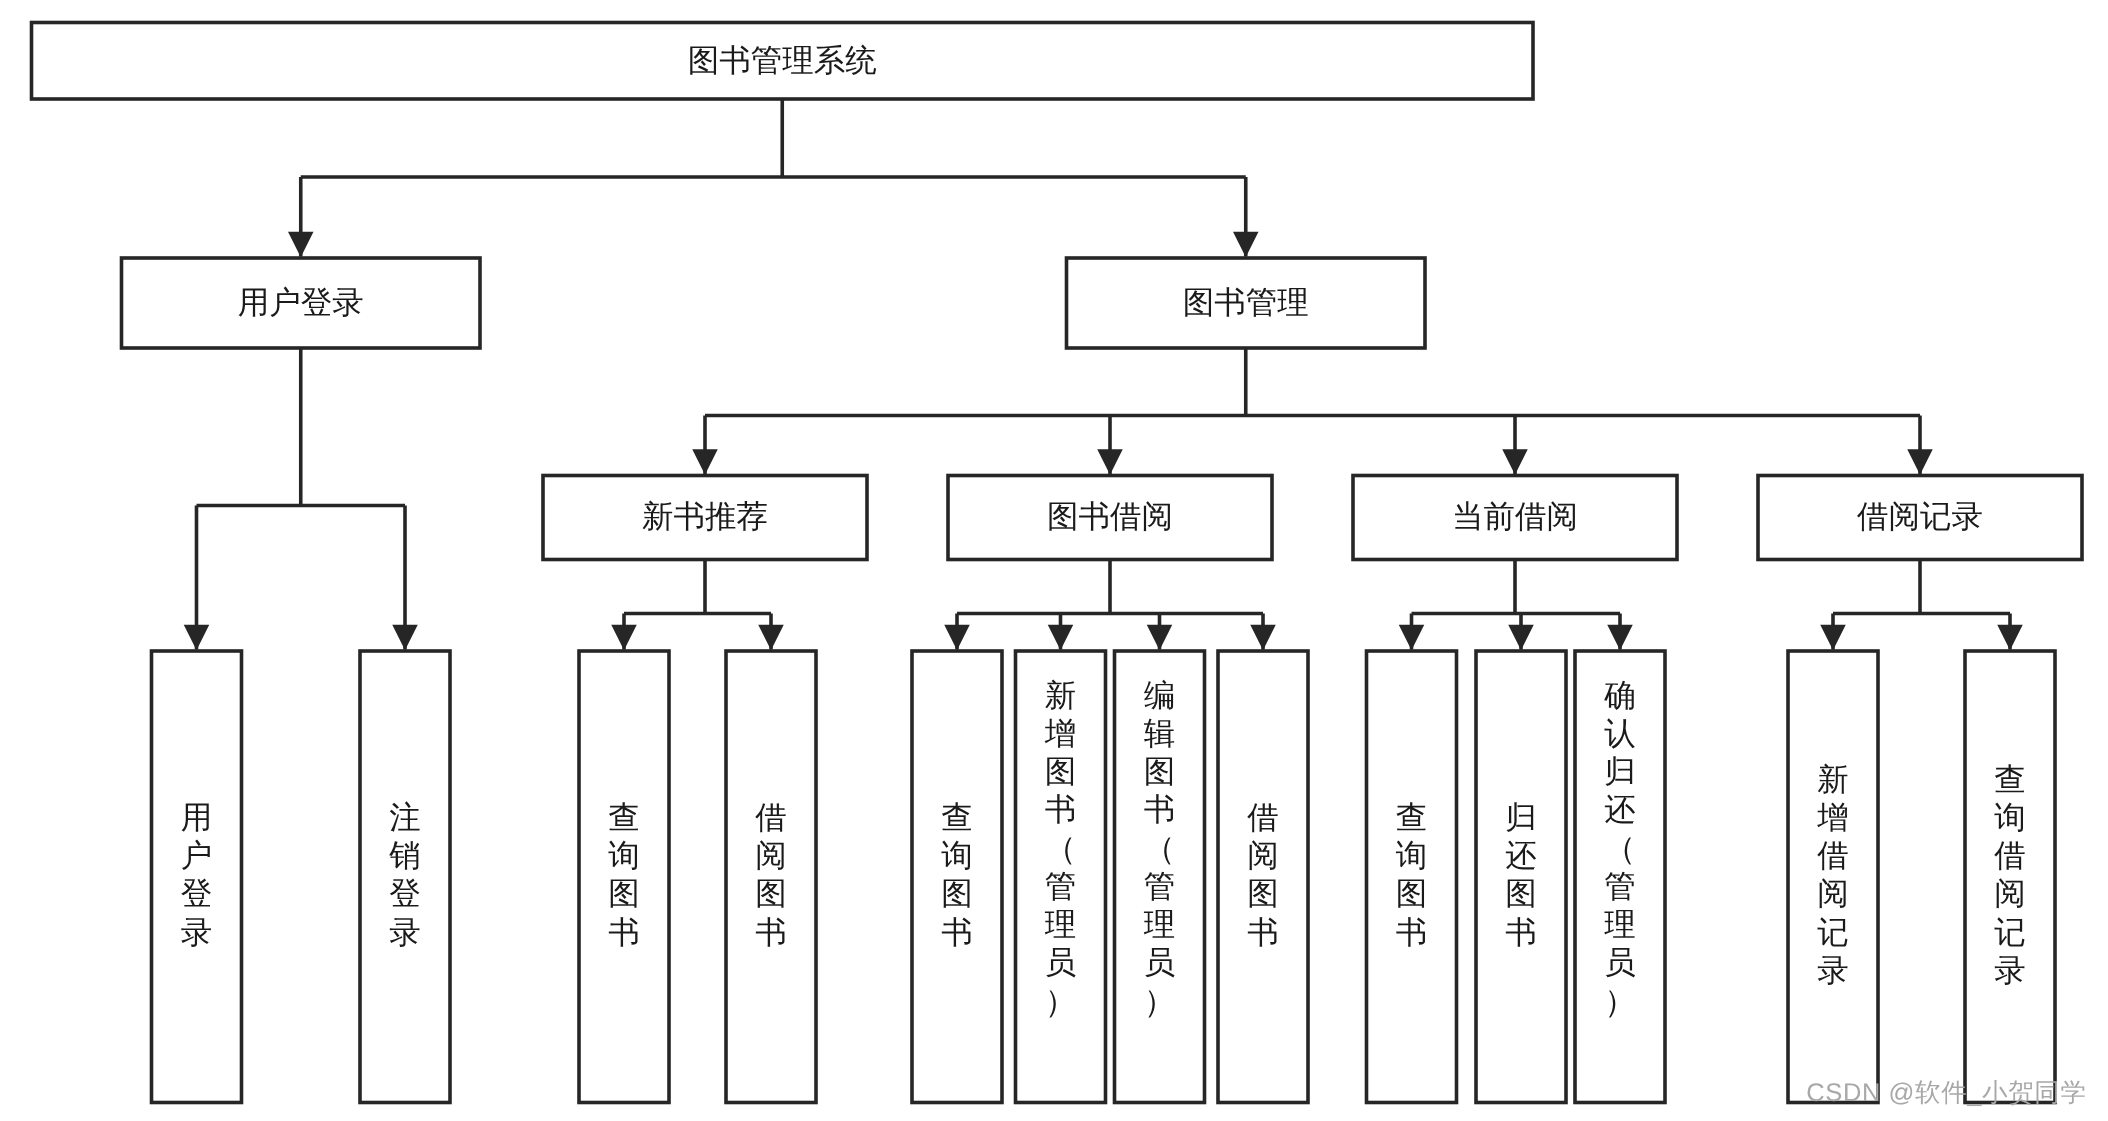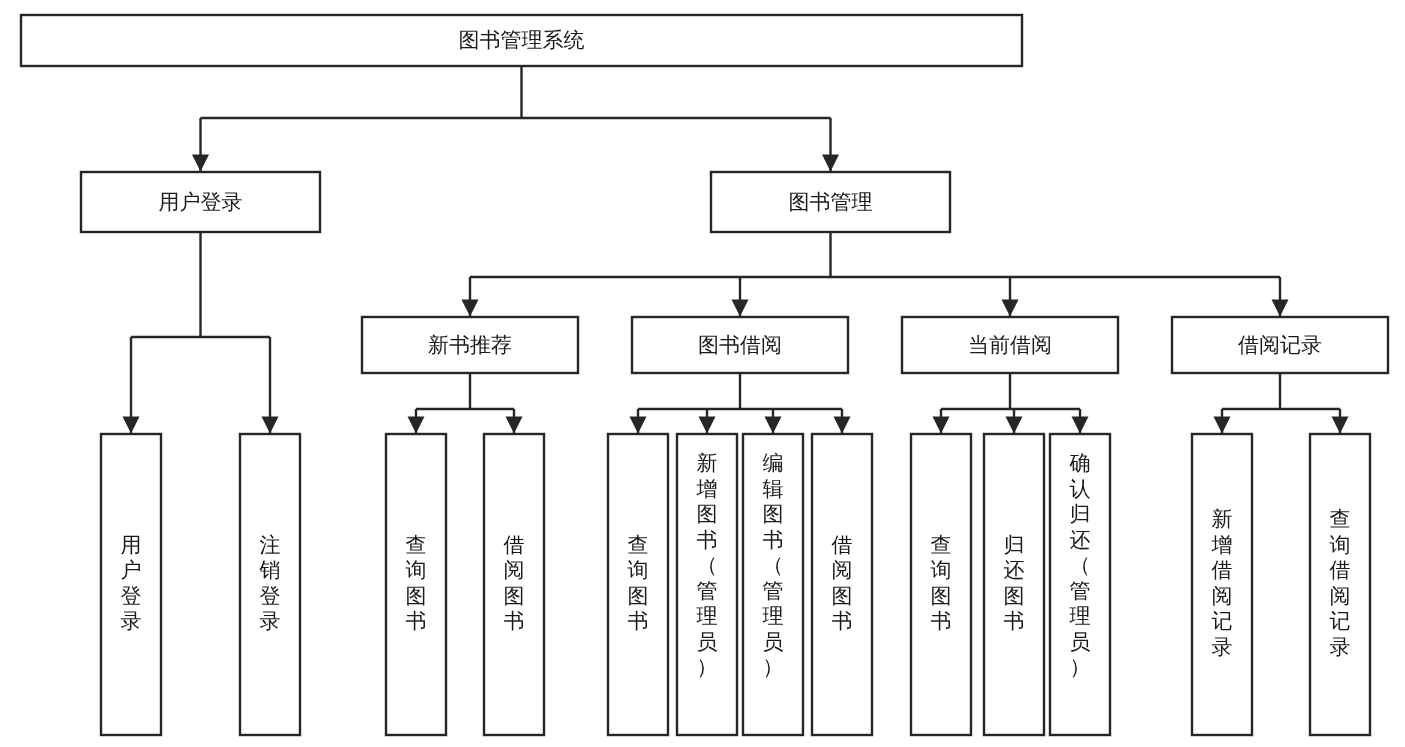--- a/index.html
+++ b/index.html
@@ -203,13 +203,14 @@
           <rect x="1310" y="434" width="60" height="301" class="node-box"></rect>
           <text x="1340" class="node-label-v"><tspan x="1340" y="520.8" dominant-baseline="middle">查</tspan><tspan x="1340" y="546.3" dominant-baseline="middle">询</tspan><tspan x="1340" y="571.8" dominant-baseline="middle">借</tspan><tspan x="1340" y="597.3" dominant-baseline="middle">阅</tspan><tspan x="1340" y="622.8" dominant-baseline="middle">记</tspan><tspan x="1340" y="648.3" dominant-baseline="middle">录</tspan></text>
         </g>
         <g>
           <rect x="21" y="15" width="1001" height="51" class="node-box"></rect>
           <text x="521.5" y="41.5" class="node-label-h">图书管理系统</text>
         </g>
       </g>
   </svg>
 
+  <div class="watermark-text">CSDN @软件_小贺同学</div>
 </div>
 
 </body></html>

